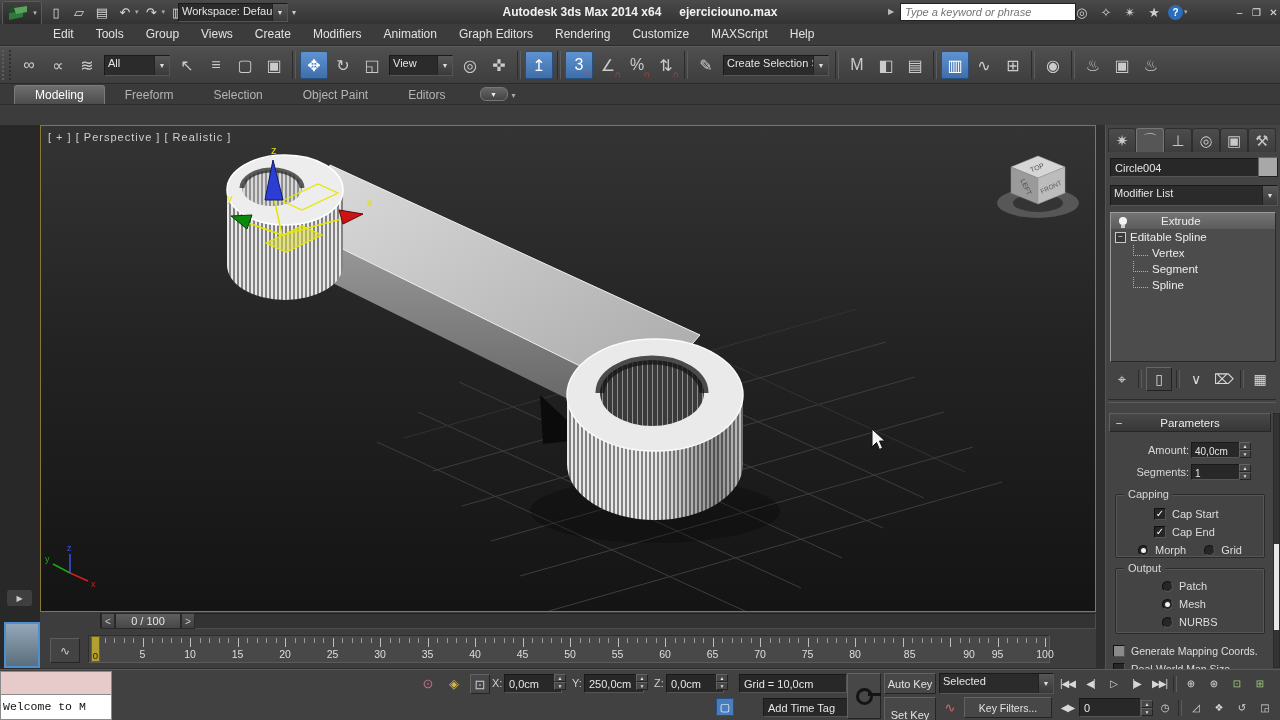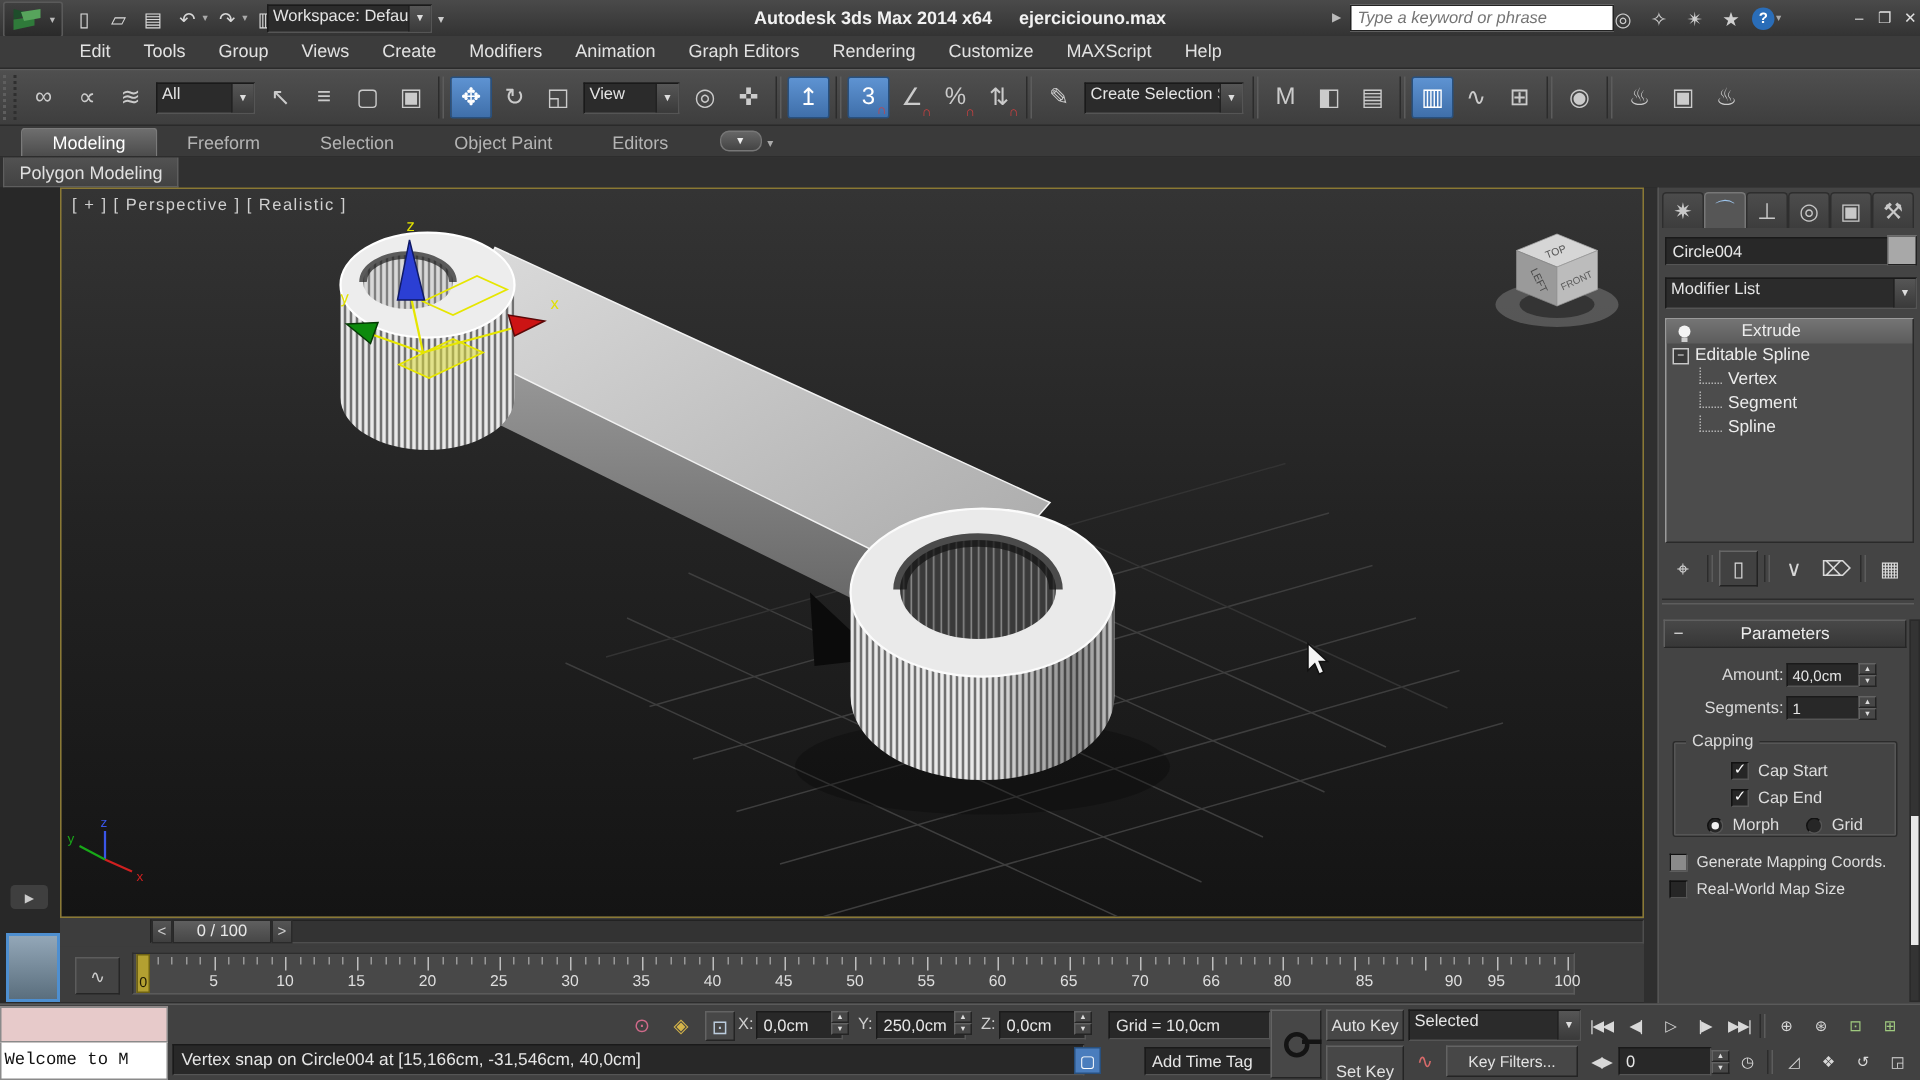--- a/index.html
+++ b/index.html
@@ -322,25 +322,20 @@
 
   <div id="ribbonTabs" class="abs">
       <div class="rtab active">Modeling</div>
       <div class="rtab">Freeform</div>
       <div class="rtab">Selection</div>
       <div class="rtab">Object Paint</div>
       <div class="rtab">Editors</div>
       <div id="ribbonpill">▼</div>
       <span id="ribbonfly">▾</span>
     </div>
-  <div id="polyRow" class="abs">
-    <div id="polytab" class="abs">
-      <span>Polygon Modeling</span>
-    </div>
-  </div>
 
   <div id="leftStrip" class="abs">
     <div id="layoutArrow" class="abs">
       <span>▶</span>
     </div>
     <div id="layoutThumb" class="abs"></div>
   </div>
 
   <div id="viewport" class="abs">
     <svg class="abs" style="left:0;top:0" width="1054" height="485" viewBox="0 0 1054 485">
@@ -535,20 +530,35 @@
           <span>Cap End</span>
         </div>
         <div class="chkrow" style="margin-left:22px">
           <span class="rad on"></span>
           <span>Morph</span>
           <span class="rad" style="margin-left:18px"></span>
           <span>Grid</span>
         </div>
       </div>
 
+      <div class="groupbox" style="height:64px">
+        <span class="legend">Output</span>
+        <div class="chkrow" style="margin:8px 0 0 46px">
+          <span class="rad"></span>
+          <span>Patch</span>
+        </div>
+        <div class="chkrow" style="margin-left:46px">
+          <span class="rad on"></span>
+          <span>Mesh</span>
+        </div>
+        <div class="chkrow" style="margin-left:46px">
+          <span class="rad"></span>
+          <span>NURBS</span>
+        </div>
+      </div>
 
       <div class="chkrow" style="margin:8px 0 0 4px;font-size:10.5px">
         <span class="chk gray"></span>
         <span>Generate Mapping Coords.</span>
       </div>
       <div class="chkrow" style="margin-left:4px;font-size:10.5px">
         <span class="chk"></span>
         <span>Real-World Map Size</span>
       </div>
     </div>
@@ -660,21 +670,21 @@
         <div class="tick minor" style="left: 642.5px;"></div>
         <div class="tick minor" style="left: 652px;"></div>
         <div class="tick minor" style="left: 661.5px;"></div>
         <div class="tick major" style="left: 671px;"></div>
         <div class="tlabel" style="left: 658px;">70</div>
         <div class="tick minor" style="left: 680.5px;"></div>
         <div class="tick minor" style="left: 690px;"></div>
         <div class="tick minor" style="left: 699.5px;"></div>
         <div class="tick minor" style="left: 709px;"></div>
         <div class="tick major" style="left: 718.5px;"></div>
-        <div class="tlabel" style="left: 705.5px;">66</div>
+        <div class="tlabel" style="left: 705.5px;">75</div>
         <div class="tick minor" style="left: 728px;"></div>
         <div class="tick minor" style="left: 737.5px;"></div>
         <div class="tick minor" style="left: 747px;"></div>
         <div class="tick minor" style="left: 756.5px;"></div>
         <div class="tick major" style="left: 766px;"></div>
         <div class="tlabel" style="left: 753px;">80</div>
         <div class="tick minor" style="left: 775.5px;"></div>
         <div class="tick minor" style="left: 785px;"></div>
         <div class="tick minor" style="left: 794.5px;"></div>
         <div class="tick minor" style="left: 804px;"></div>
@@ -700,23 +710,20 @@
         <div class="tlabel" style="left: 943px;">100</div>
         <div id="tmarker" style="left: 2px;">0</div>
       </div>
   </div>
 
   <div id="statusbar" class="abs">
     <div id="listener1" class="abs"></div>
     <div id="listener2" class="abs">
       <span>Welcome to M</span>
     </div>
-    <div id="promptfield" class="abs sunken">
-      <span>Vertex snap on Circle004 at [15,166cm, -31,546cm, 40,0cm]</span>
-    </div>
     <div class="abs sicon" style="left:418px;top:3px;color:#d06a8a">
       <span>⊙</span>
     </div>
     <div class="abs sicon" style="left:444px;top:3px;color:#d4b44a">
       <span>◈</span>
     </div>
     <div class="abs sicon raised" style="left:470px;top:4px;width:18px;height:18px;color:#bcd">
       <span>⊡</span>
     </div>
     <span class="abs coordlab" style="left:492px;top:7px">X:</span>

